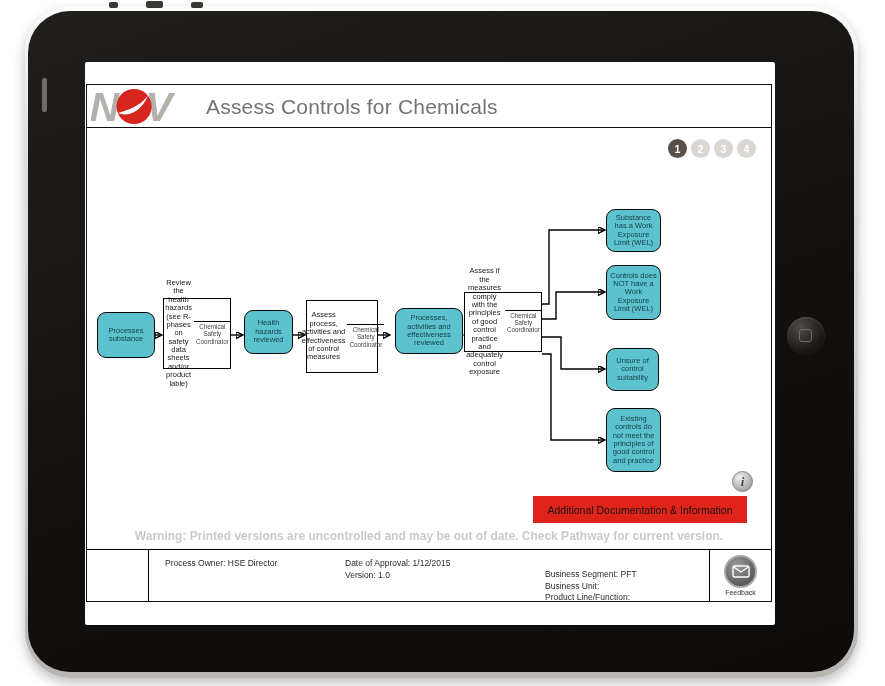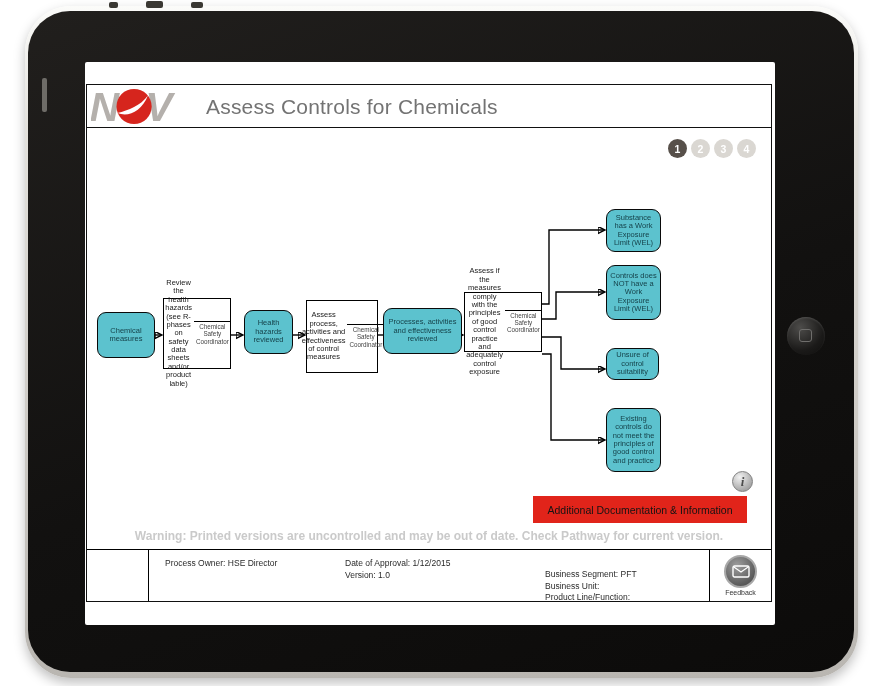--- a/index.html
+++ b/index.html
@@ -127,55 +127,55 @@
           <path d="M206,250 H217" marker-end="url(#ah)"></path>
           <path d="M291,250 H302" marker-end="url(#ah)"></path>
           <path d="M359,250 H375" marker-end="url(#ah)"></path>
           <path d="M455,219 H462 V145 H517" marker-end="url(#ah)"></path>
           <path d="M455,234 H469 V207 H517" marker-end="url(#ah)"></path>
           <path d="M455,252 H474 V284 H517" marker-end="url(#ah)"></path>
           <path d="M455,269 H464 V355 H517" marker-end="url(#ah)"></path>
         </svg>
 
         <div class="node teal" style="left:10px;top:227px;width:58px;height:46px">
-          <span>Chemical measures</span>
+          <span>Processes substance</span>
         </div>
 
         <div class="node proc" style="left:76px;top:213px;width:68px;height:71px">
           <div class="proc-text">Review the health hazards (see R-phases on safety data sheets and/or product lable)</div>
           <div class="proc-role">Chemical Safety Coordinator</div>
         </div>
 
         <div class="node teal" style="left:157px;top:225px;width:49px;height:44px">
           <span>Health hazards reviewed</span>
         </div>
 
         <div class="node proc" style="left:219px;top:215px;width:72px;height:73px">
           <div class="proc-text">Assess process, activities and effectiveness of control measures</div>
           <div class="proc-role">Chemical Safety Coordinator</div>
         </div>
 
-        <div class="node teal" style="left:296px;top:223px;width:79px;height:46px">
+        <div class="node teal" style="left:308px;top:223px;width:68px;height:46px">
           <span>Processes, activities and effectiveness reviewed</span>
         </div>
 
         <div class="node proc" style="left:377px;top:207px;width:78px;height:60px">
           <div class="proc-text">Assess if the measures comply with the principles of good control practice and adequately control exposure</div>
           <div class="proc-role">Chemical Safety Coordinator</div>
         </div>
 
         <div class="node teal" style="left:519px;top:124px;width:55px;height:43px">
           <span>Substance has a Work Exposure Limit (WEL)</span>
         </div>
 
         <div class="node teal" style="left:519px;top:180px;width:55px;height:55px">
           <span>Controls does NOT have a Work Exposure Limit (WEL)</span>
         </div>
 
-        <div class="node teal" style="left:519px;top:263px;width:53px;height:32px">
+        <div class="node teal" style="left:519px;top:263px;width:53px;height:43px">
           <span>Unsure of control suitability</span>
         </div>
 
         <div class="node teal" style="left:519px;top:323px;width:55px;height:64px">
           <span>Existing controls do not meet the principles of good control and practice</span>
         </div>
 
         <div class="banner">
           <span>Additional Documentation &amp; Information</span>
         </div>

